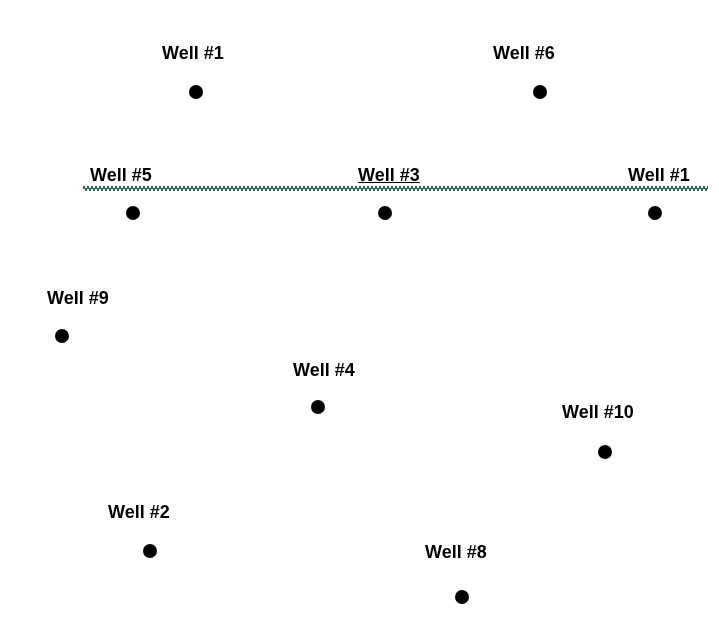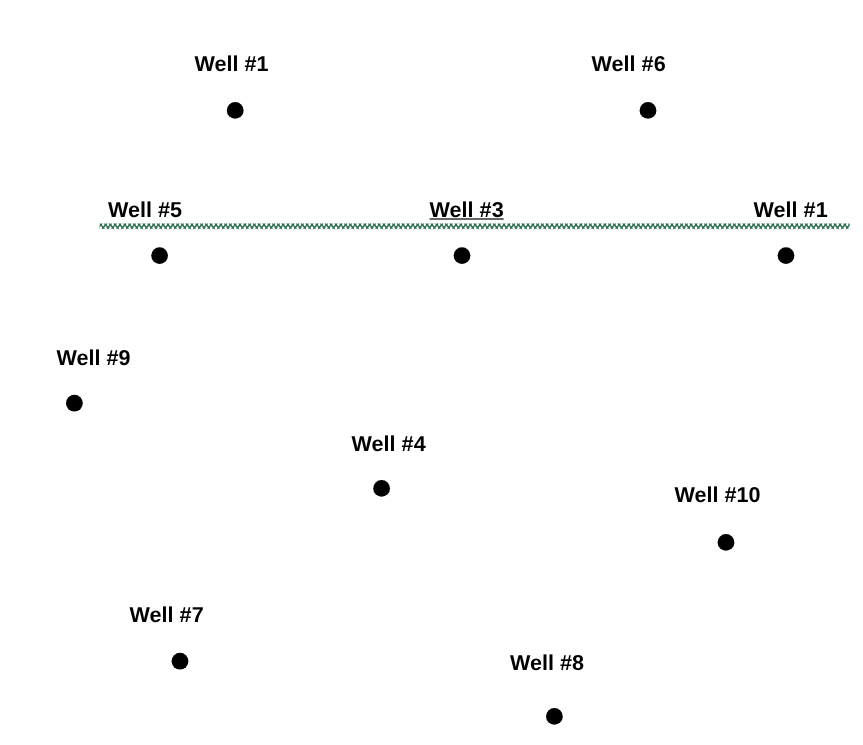--- a/index.html
+++ b/index.html
@@ -65,19 +65,19 @@
 
   <div class="well-label" style="left: 27px; top: 289px; margin-left: 20px;">Well #9</div>
   <div class="well-dot" style="left: 55px; top: 329px;"></div>
 
   <div class="well-label" style="left: 293px; top: 361px;">Well #4</div>
   <div class="well-dot" style="left: 311px; top: 400px;"></div>
 
   <div class="well-label" style="left: 562px; top: 403px;">Well #10</div>
   <div class="well-dot" style="left: 598px; top: 445px;"></div>
 
-  <div class="well-label" style="left: 108px; top: 503px;">Well #7</div>
+  <div class="well-label" style="left: 108px; top: 503px;">Well #2</div>
   <div class="well-dot" style="left: 143px; top: 544px;"></div>
 
   <div class="well-label" style="left: 425px; top: 543px; text-align: right;">Well #8</div>
   <div class="well-dot" style="left: 455px; top: 590px;"></div>
 
 </div>
 
 </body></html>

